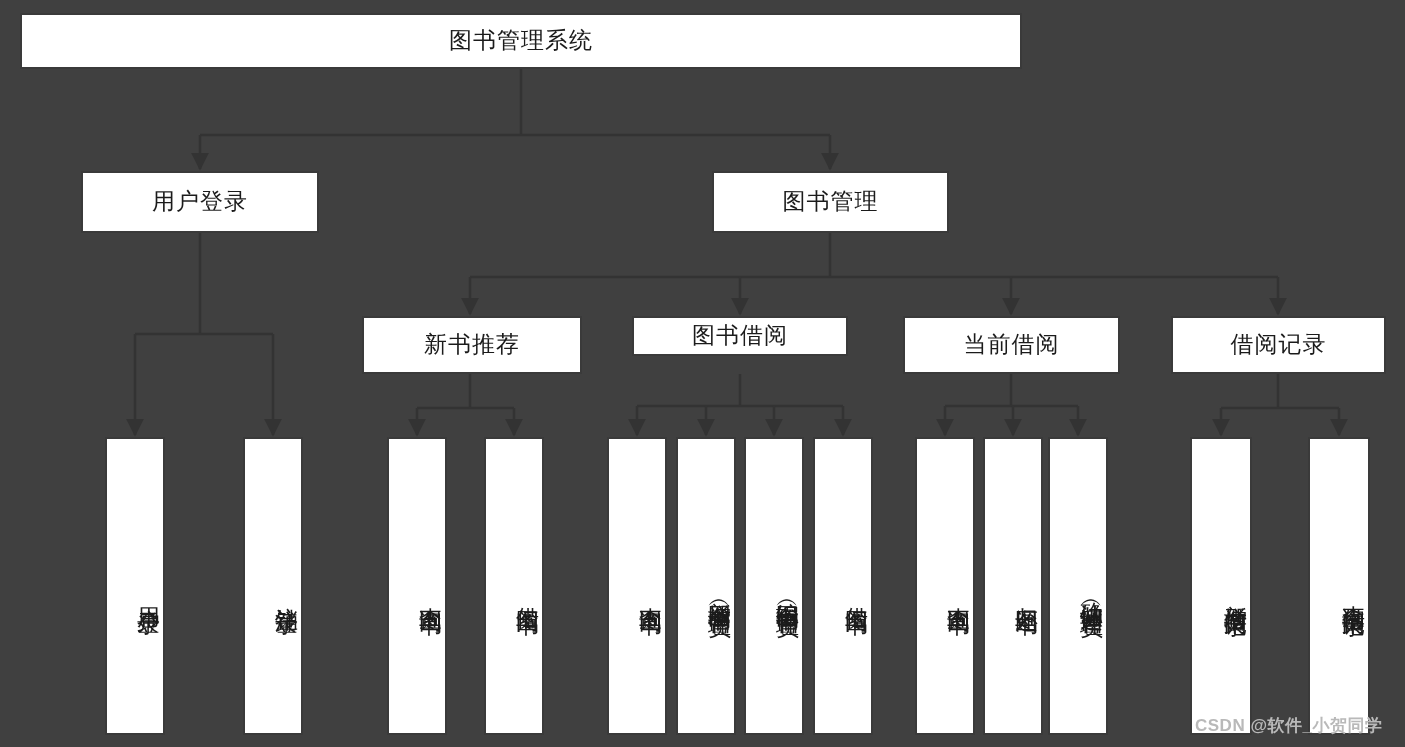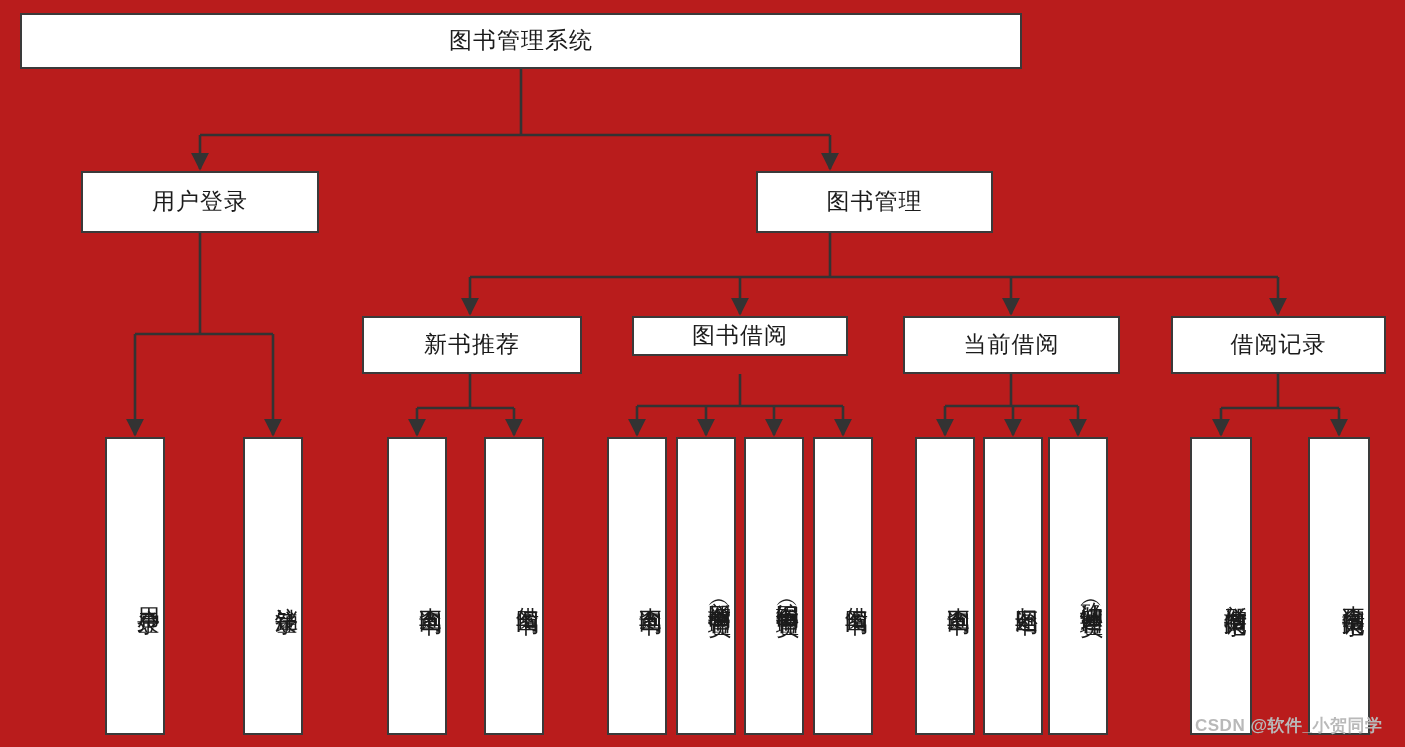--- a/index.html
+++ b/index.html
@@ -7,21 +7,21 @@
     padding: 0;
     background: #ffffff;
   }
   body {
     font-family: "Liberation Sans", "DejaVu Sans", sans-serif;
   }
   #canvas {
     position: relative;
     width: 1405px;
     height: 747px;
-    background: #b91c1c;
+    background: #404040;
     overflow: hidden;
   }
   #wires {
     position: absolute;
     left: 0;
     top: 0;
     width: 1405px;
     height: 747px;
     pointer-events: none;
   }
@@ -113,21 +113,21 @@
       <path d="M 1278 374 L 1278 408"></path>
       <path d="M 1221 408 L 1339 408"></path>
       <path d="M 1221 408 L 1221 435" marker-end="url(#arrow)"></path>
       <path d="M 1339 408 L 1339 435" marker-end="url(#arrow)"></path>
     </g>
   </svg>
 
   <div class="node horiz" style="left: 20px; top: 13px; width: 1002px; height: 56px;">图书管理系统</div>
 
   <div class="node horiz" style="left: 81px; top: 171px; width: 238px; height: 62px;">用户登录</div>
-  <div class="node horiz" style="left: 712px; top: 171px; width: 237px; height: 62px; margin-left: 44px;">图书管理</div>
+  <div class="node horiz" style="left: 712px; top: 171px; width: 237px; height: 62px;">图书管理</div>
 
   <div class="node horiz" style="left: 362px; top: 316px; width: 220px; height: 58px;">新书推荐</div>
   <div class="node horiz" style="left: 632px; top: 316px; width: 216px; height: 40px;">图书借阅</div>
   <div class="node horiz" style="left: 1171px; top: 316px; width: 215px; height: 58px;">借阅记录</div>
   <div class="node horiz" style="left: 903px; top: 316px; width: 217px; height: 58px;">当前借阅</div>
 
   <div class="node vert" style="left: 105px; top: 437px; width: 60px; height: 298px;">用户登录</div>
   <div class="node vert" style="left: 243px; top: 437px; width: 60px; height: 298px;">注销登录</div>
   <div class="node vert" style="left: 387px; top: 437px; width: 60px; height: 298px;">查询图书</div>
   <div class="node vert" style="left: 484px; top: 437px; width: 60px; height: 298px;">借阅图书</div>

